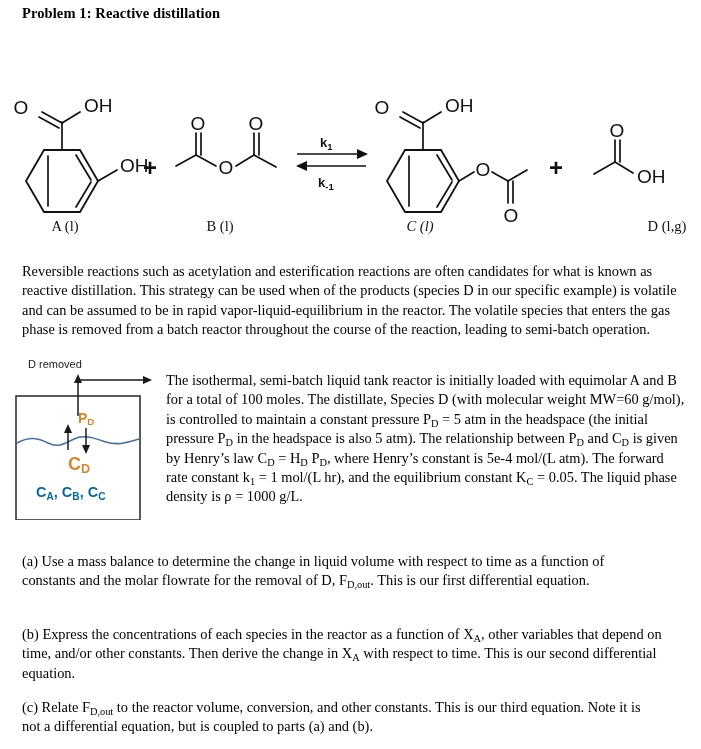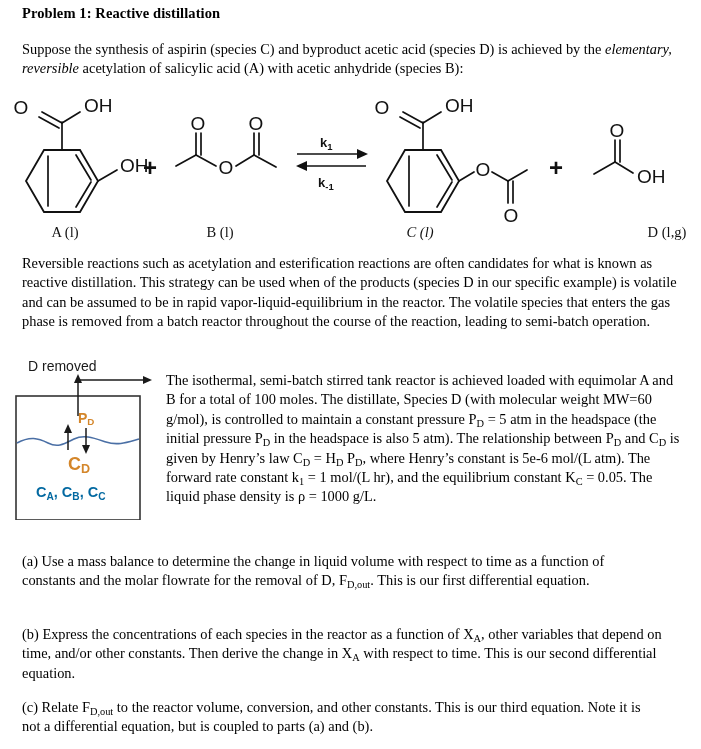--- a/index.html
+++ b/index.html
@@ -36,21 +36,21 @@
     text-align: left;
   }
   .para i { font-style: italic; }
   #intro-para {
     left: 22px;
     top: 40px;
     width: 662px;
   }
   #reactive-para {
     left: 22px;
-    top: 254px;
+    top: 262px;
     width: 662px;
   }
   #reactor-para {
     left: 166px;
     top: 371px;
     width: 520px;
   }
   #part-a { left: 22px; top: 552px; width: 620px; }
   #part-b { left: 22px; top: 625px; width: 640px; }
   #part-c { left: 22px; top: 698px; width: 620px; }
@@ -69,21 +69,20 @@
     width: 701px;
     height: 150px;
   }
   .scheme svg { display: block; }
   .species-labels {
     position: absolute;
     left: 0;
     top: 218px;
     width: 701px;
     height: 26px;
-    margin-top: 6px;
   }
   .species-label {
     position: absolute;
     font-size: 14.6px;
     text-align: center;
     color: #111;
   }
   #label-A { left: 20px;  width: 90px; }
   #label-B { left: 175px; width: 90px; }
   #label-C { left: 375px; width: 90px; font-style: italic; }
@@ -95,21 +94,21 @@
     left: 6px;
     top: 358px;
     width: 156px;
     height: 162px;
   }
   .reactor-title {
     position: absolute;
     left: 22px;
     top: 0px;
     font-family: "Liberation Sans", "DejaVu Sans", sans-serif;
-    font-size: 14px;
+    font-size: 11px;
     color: #1a1a1a;
     white-space: nowrap;
   }
   .reactor-fig svg { position: absolute; left: 0; top: 0; }
   .rlabel {
     position: absolute;
     font-family: "Liberation Sans", "DejaVu Sans", sans-serif;
     font-weight: 600;
     color: #d4862a;
     white-space: nowrap;
@@ -119,21 +118,20 @@
   #lbl-CABC { left: 30px; top: 126px; font-size: 14.5px; color: #0369a1; }
   #lbl-PD sub, #lbl-CD sub, #lbl-CABC sub { font-size: 0.7em; }
 </style>
 </head>
 <body>
 
 <div class="page">
 
   <div class="title">Problem 1: Reactive distillation</div>
 
-  <div class="para" id="intro-para"><span>Suppose the synthesis of aspirin (species C) and byproduct acetic acid (species D) is achieved by the </span><i>elementary, reversible</i><span> acetylation of salicylic acid (A) with acetic anhydride (species B):</span></div>
 
   <div class="scheme">
     <svg width="701" height="150" viewBox="0 0 701 150" aria-label="reaction scheme">
       <g stroke="#111111" stroke-width="1.7" fill="none" stroke-linecap="round">
 
         <polygon points="44,58 80,58 98,89 80,120 44,120 26,89" stroke="#111111" stroke-width="1.8"></polygon>
 
         <line x1="48" y1="64" x2="48" y2="114"></line>
         <line x1="34" y1="89" x2="52" y2="58" stroke-width="0"></line>
         <line x1="76" y1="63" x2="91" y2="88"></line>
@@ -267,26 +265,26 @@
 
       <line x1="80" y1="70" x2="80" y2="90" stroke="#1a1a1a" stroke-width="1.5"></line>
       <polygon points="80,96 76,87 84,87" fill="#1a1a1a"></polygon>
     </svg>
     <div class="rlabel" id="lbl-PD"><span>P</span><sub>D</sub></div>
     <div class="rlabel" id="lbl-CD"><span>C</span><sub>D</sub></div>
     <div class="rlabel" id="lbl-CABC"><span>C</span><sub>A</sub>, <span>C</span><sub>B</sub>, <span>C</span><sub>C</sub></div>
   </div>
 
   <div class="para" id="reactor-para">
-    <span>The isothermal, semi-batch stirred tank reactor is achieved loaded with</span>
+    <span>The isothermal, semi-batch liquid tank reactor is initially loaded with</span>
     <span>equimolar A and B for a total of 100 moles.  The distillate, Species D</span>
     <span>(with molecular weight MW=60 g/mol), is controlled to maintain a</span>
     <span>constant pressure P</span><sub>D</sub><span> = 5 atm in the headspace (the initial pressure P</span><sub>D</sub><span> in</span>
     <span>the headspace is also 5 atm).  The relationship between P</span><sub>D</sub><span> and C</span><sub>D</sub><span> is given</span>
-    <span>by Henry’s law C</span><sub>D</sub><span> = H</span><sub>D</sub><span> P</span><sub>D</sub><span>, where Henry’s constant is 5e-6 mol/(L atm).</span>
+    <span>by Henry’s law C</span><sub>D</sub><span> = H</span><sub>D</sub><span> P</span><sub>D</sub><span>, where Henry’s constant is 5e-4 mol/(L atm).</span>
     <span>The forward rate constant k</span><sub>1</sub><span> = 1 mol/(L hr), and the equilibrium constant</span>
     <span>K</span><sub>C</sub><span> = 0.05.  The liquid phase density is ρ = 1000 g/L.</span>
   </div>
 
   <div class="para" id="part-b"><span>(b) Express the concentrations of each species in the reactor as a function of X</span><sub>A</sub><span>, other variables that depend on time, and/or other constants. Then derive the change in X</span><sub>A</sub><span> with respect to time. This is our second differential equation.</span></div>
 
   <div class="para" id="part-a"><span>(a) Use a mass balance to determine the change in liquid volume with respect to time as a function of constants and the molar flowrate for the removal of D, F</span><sub>D,out</sub><span>.  This is our first differential equation.</span></div>
 
   <div class="para" id="part-c"><span>(c) Relate F</span><sub>D,out</sub><span> to the reactor volume, conversion, and other constants.  This is our third equation. Note it is not a differential equation, but is coupled to parts (a) and (b).</span></div>
 

